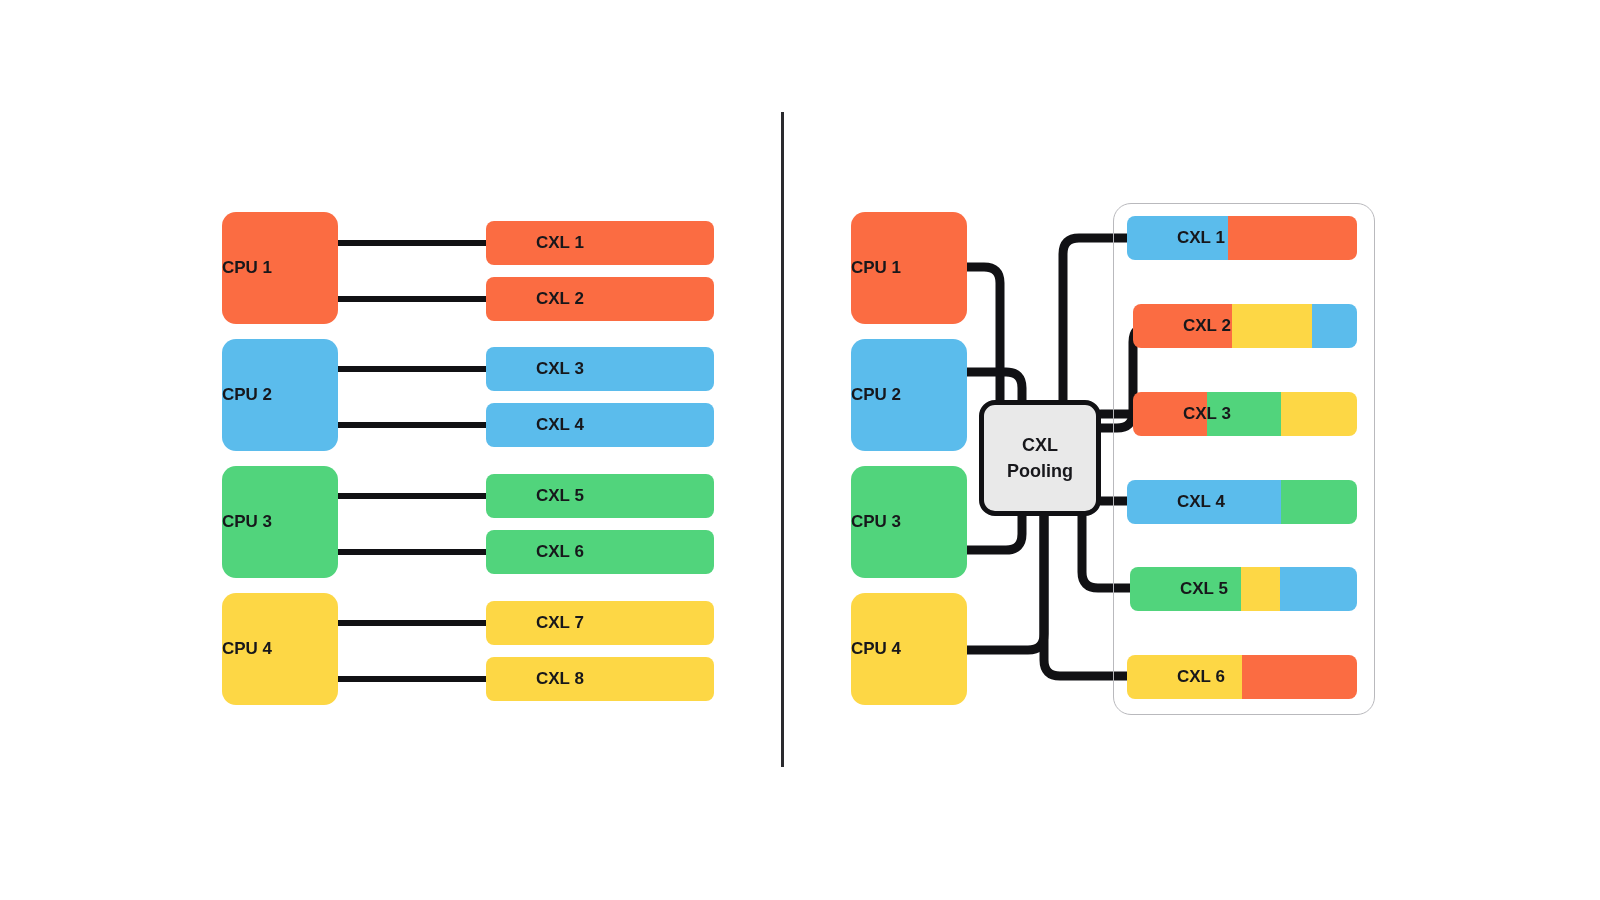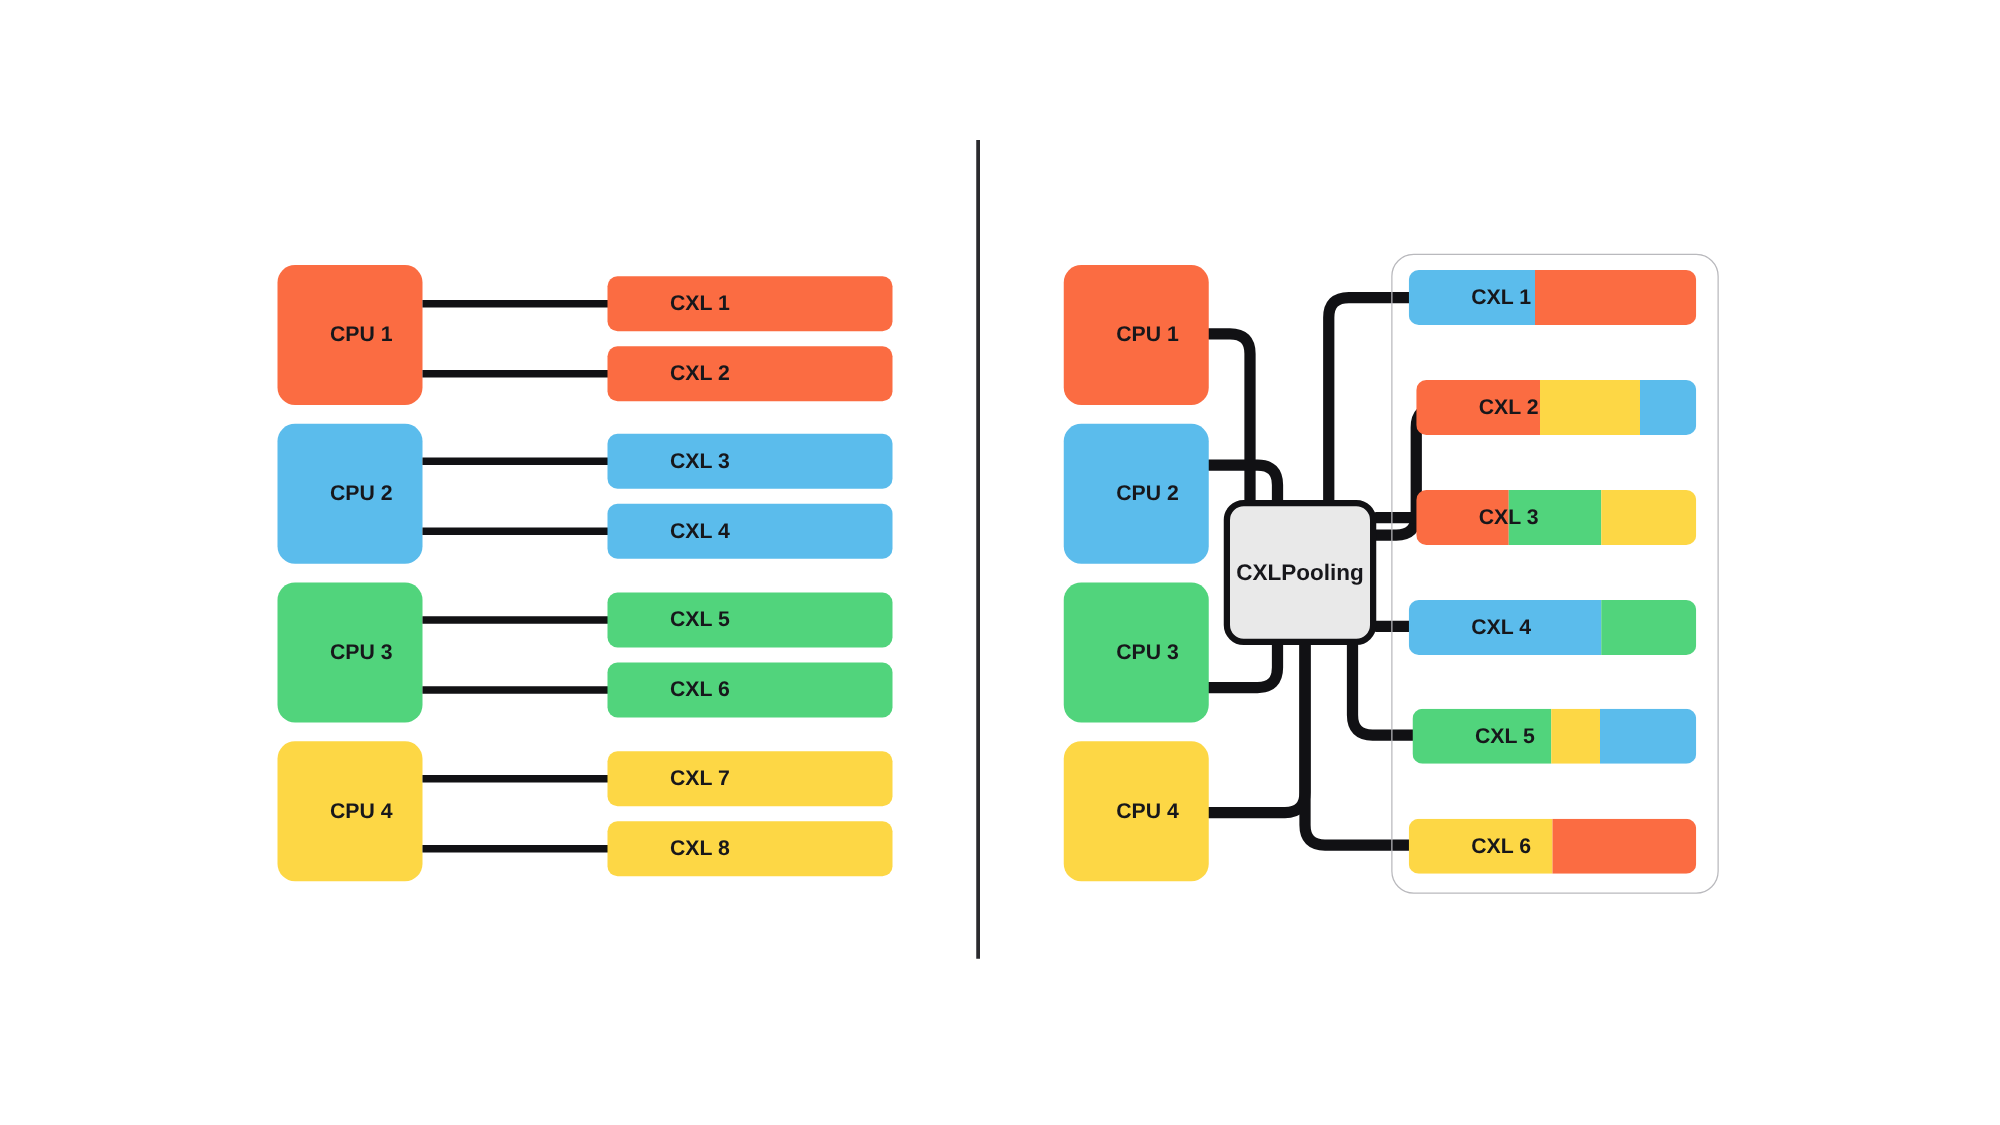--- a/index.html
+++ b/index.html
@@ -42,26 +42,24 @@
     background: #2a2a2e;
   }
 
   
   .cpu-box {
     position: absolute;
     width: 116px;
     border-radius: 14px;
     display: flex;
     align-items: center;
-    justify-content: center;
     font-size: 17px;
     font-weight: 700;
     color: #17171b;
     box-sizing: border-box;
-    padding-left: 18px;
   }
 
   .mem-bar {
     position: absolute;
     height: 44px;
     border-radius: 8px;
     overflow: hidden;
     display: flex;
     box-sizing: border-box;
   }
@@ -107,21 +105,21 @@
   #cxl-switch {
     position: absolute;
     left: 979px;
     top: 400px;
     width: 122px;
     height: 116px;
     background: #e9e9e9;
     border: 5px solid #111114;
     border-radius: 16px;
     display: flex;
-    flex-direction: row;
+    flex-direction: column;
     align-items: center;
     justify-content: center;
     font-size: 18px;
     font-weight: 600;
     color: #17171b;
     line-height: 1.45;
     z-index: 5;
     box-sizing: border-box;
   }
 

